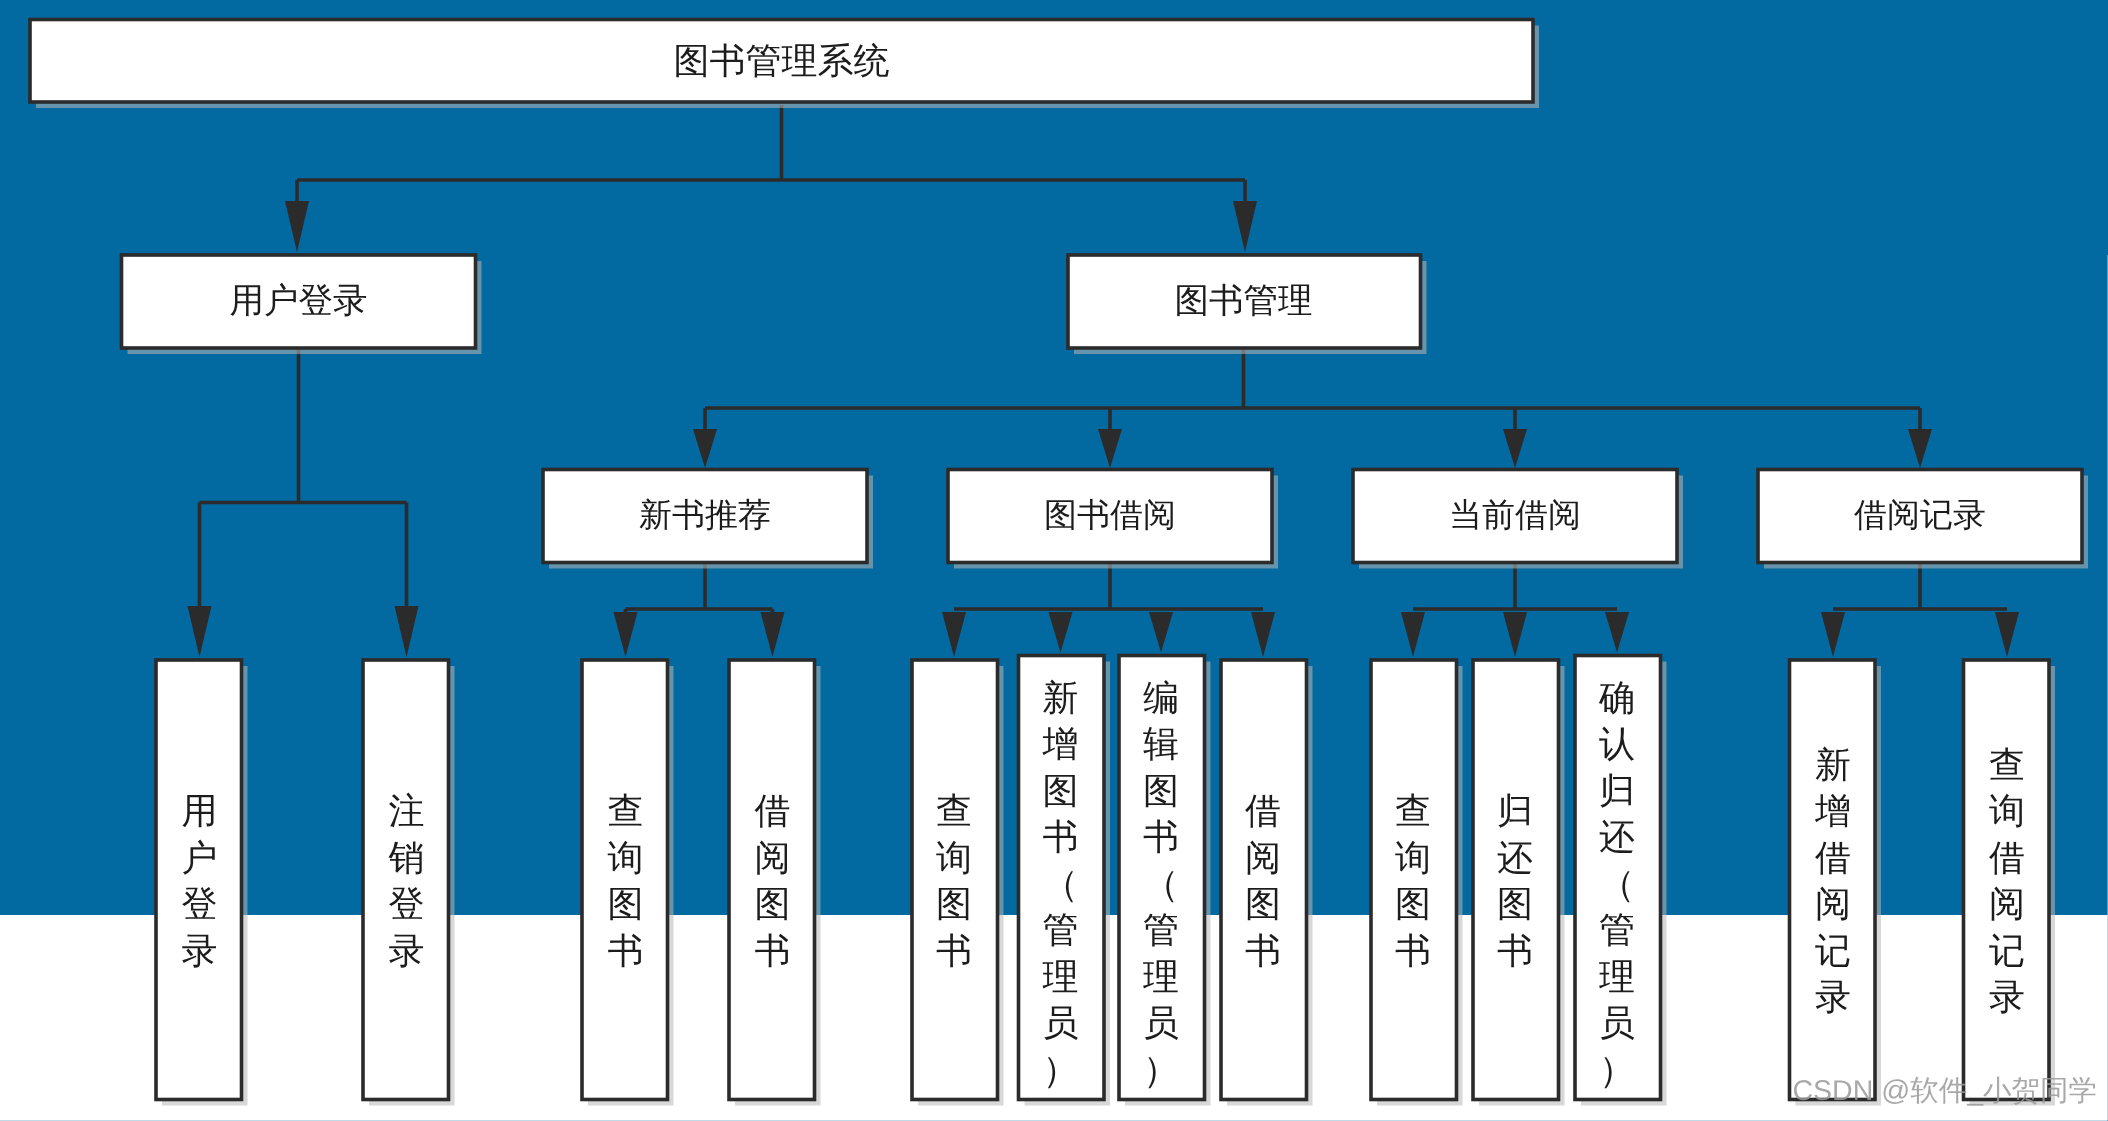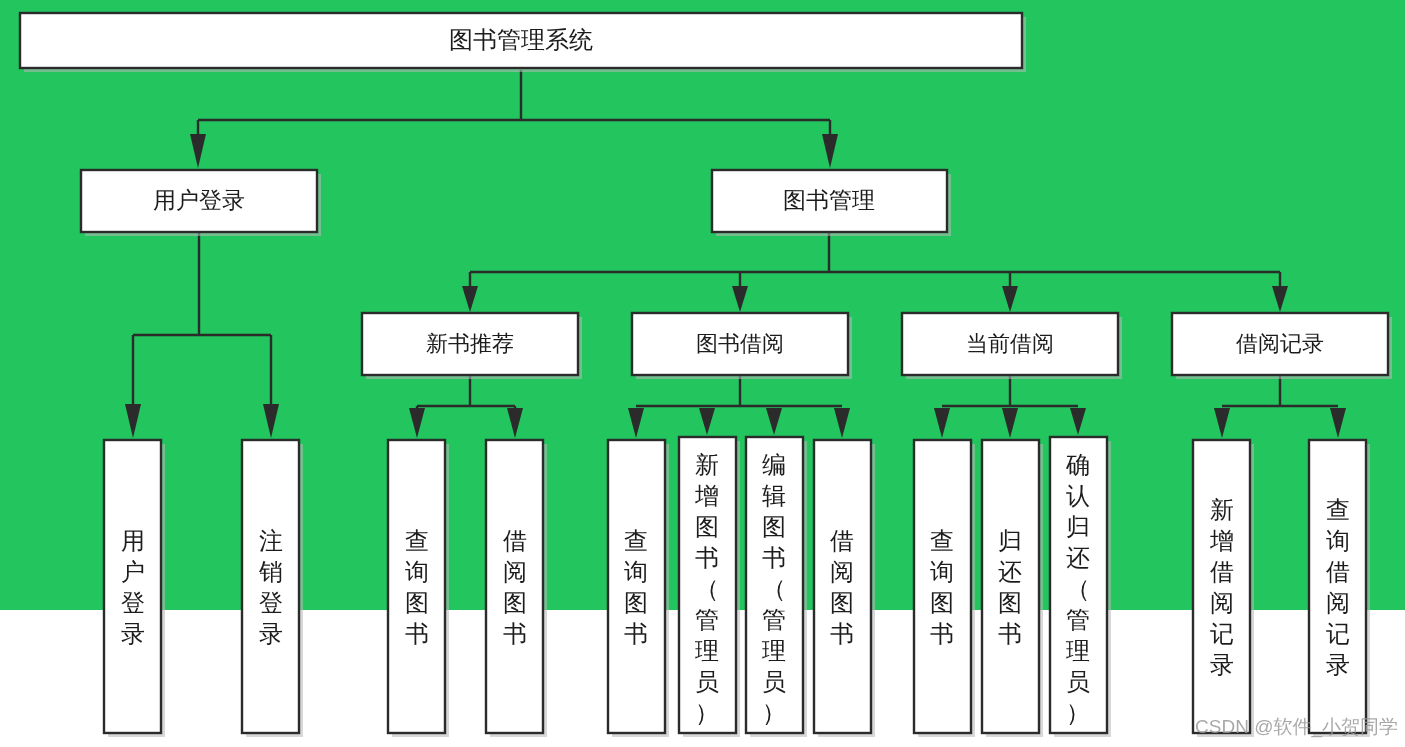--- a/index.html
+++ b/index.html
@@ -11,21 +11,21 @@
     width: 1405px;
     height: 747px;
     font-family: "Liberation Sans", "DejaVu Sans", sans-serif;
     overflow: hidden;
     position: relative;
   }
   #diagram-root {
     position: relative;
     width: 1405px;
     height: 610px;
-    background: #22c55e;
+    background: #0369a1;
   }
   svg.diagram-canvas {
     position: absolute;
     left: 0;
     top: 0;
     width: 1405px;
     height: 747px;
     display: block;
   }
   .node-box {

